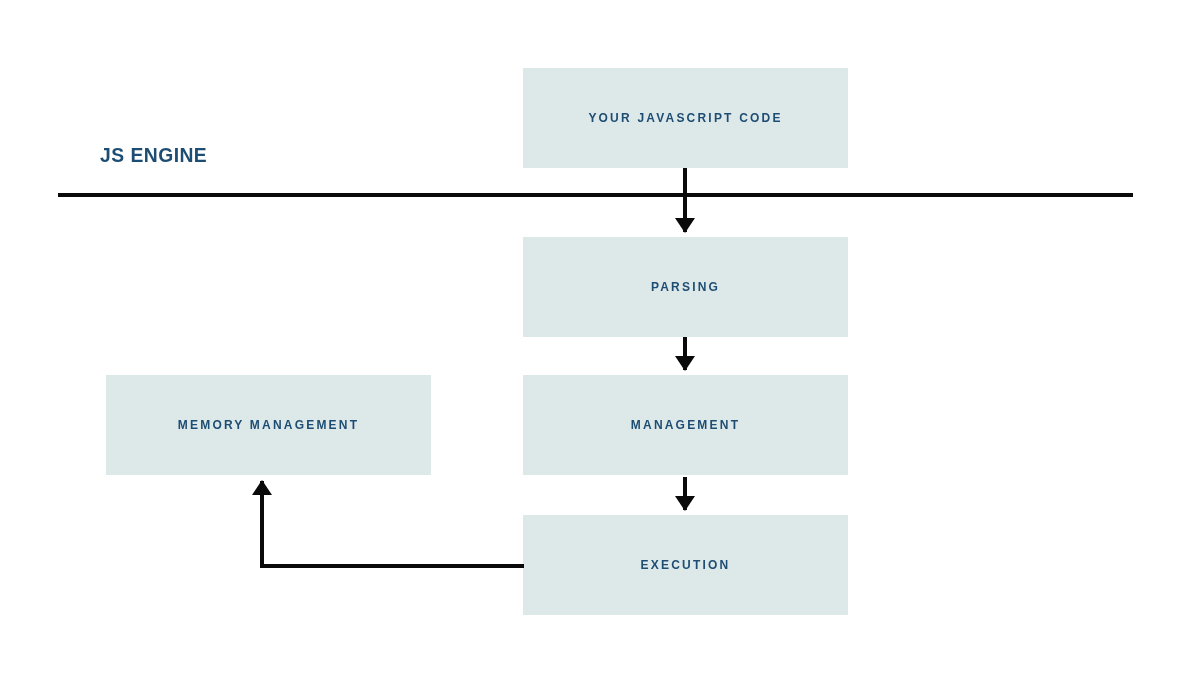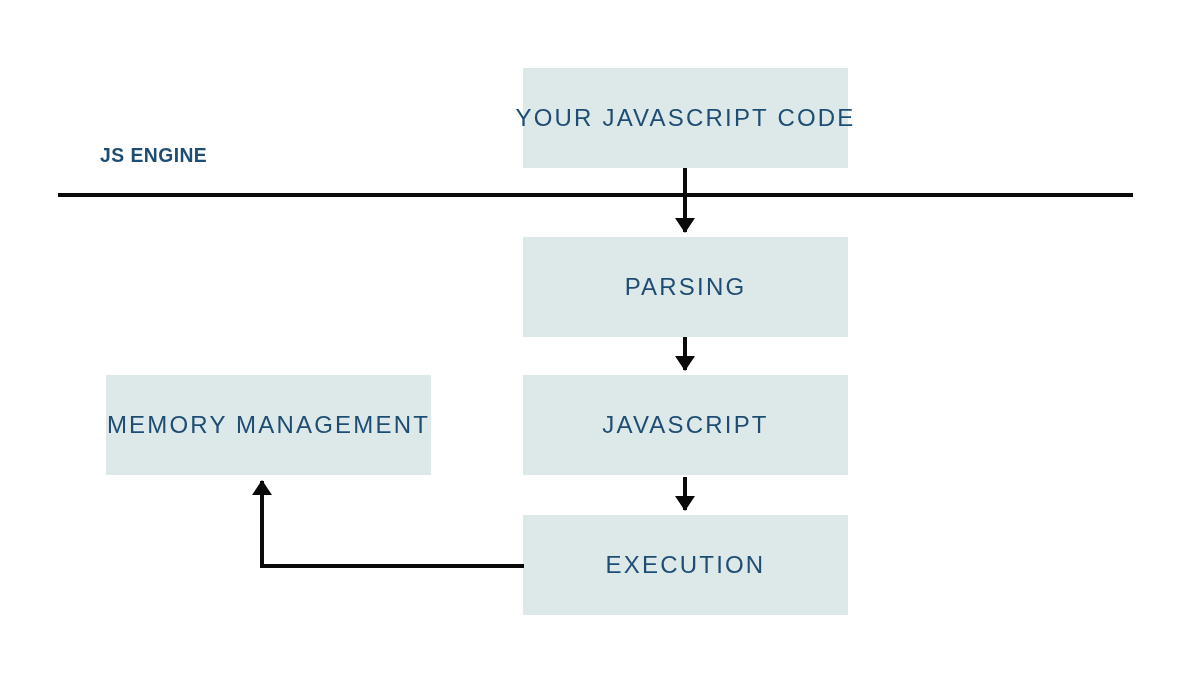--- a/index.html
+++ b/index.html
@@ -15,22 +15,22 @@
     position: absolute;
     width: 325px;
     height: 100px;
     background: #dde8e9;
     display: flex;
     align-items: center;
     justify-content: center;
   }
   .node-label {
     color: #1e4d73;
-    font-weight: 400;
-    font-size: 24px;
+    font-weight: 700;
+    font-size: 12px;
     letter-spacing: 2.2px;
     white-space: nowrap;
   }
   #box-code    { left: 523px; top: 68px;  }
   #box-parsing { left: 523px; top: 237px; }
   #box-compile { left: 523px; top: 375px; }
   #box-exec    { left: 523px; top: 515px; }
   #box-memory  { left: 98px;  top: 375px; margin-left: 8px; }
   .js-engine-label {
     position: absolute;
@@ -71,21 +71,21 @@
 
   <div class="node-box" id="box-code">
     <span class="node-label">YOUR JAVASCRIPT CODE</span>
   </div>
 
   <div class="node-box" id="box-parsing">
     <span class="node-label">PARSING</span>
   </div>
 
   <div class="node-box" id="box-compile">
-    <span class="node-label">JAVASCRIPT</span>
+    <span class="node-label">MANAGEMENT</span>
   </div>
 
   <div class="node-box" id="box-exec">
     <span class="node-label">EXECUTION</span>
   </div>
 
   <div class="node-box" id="box-memory">
     <span class="node-label">MEMORY MANAGEMENT</span>
   </div>
 

